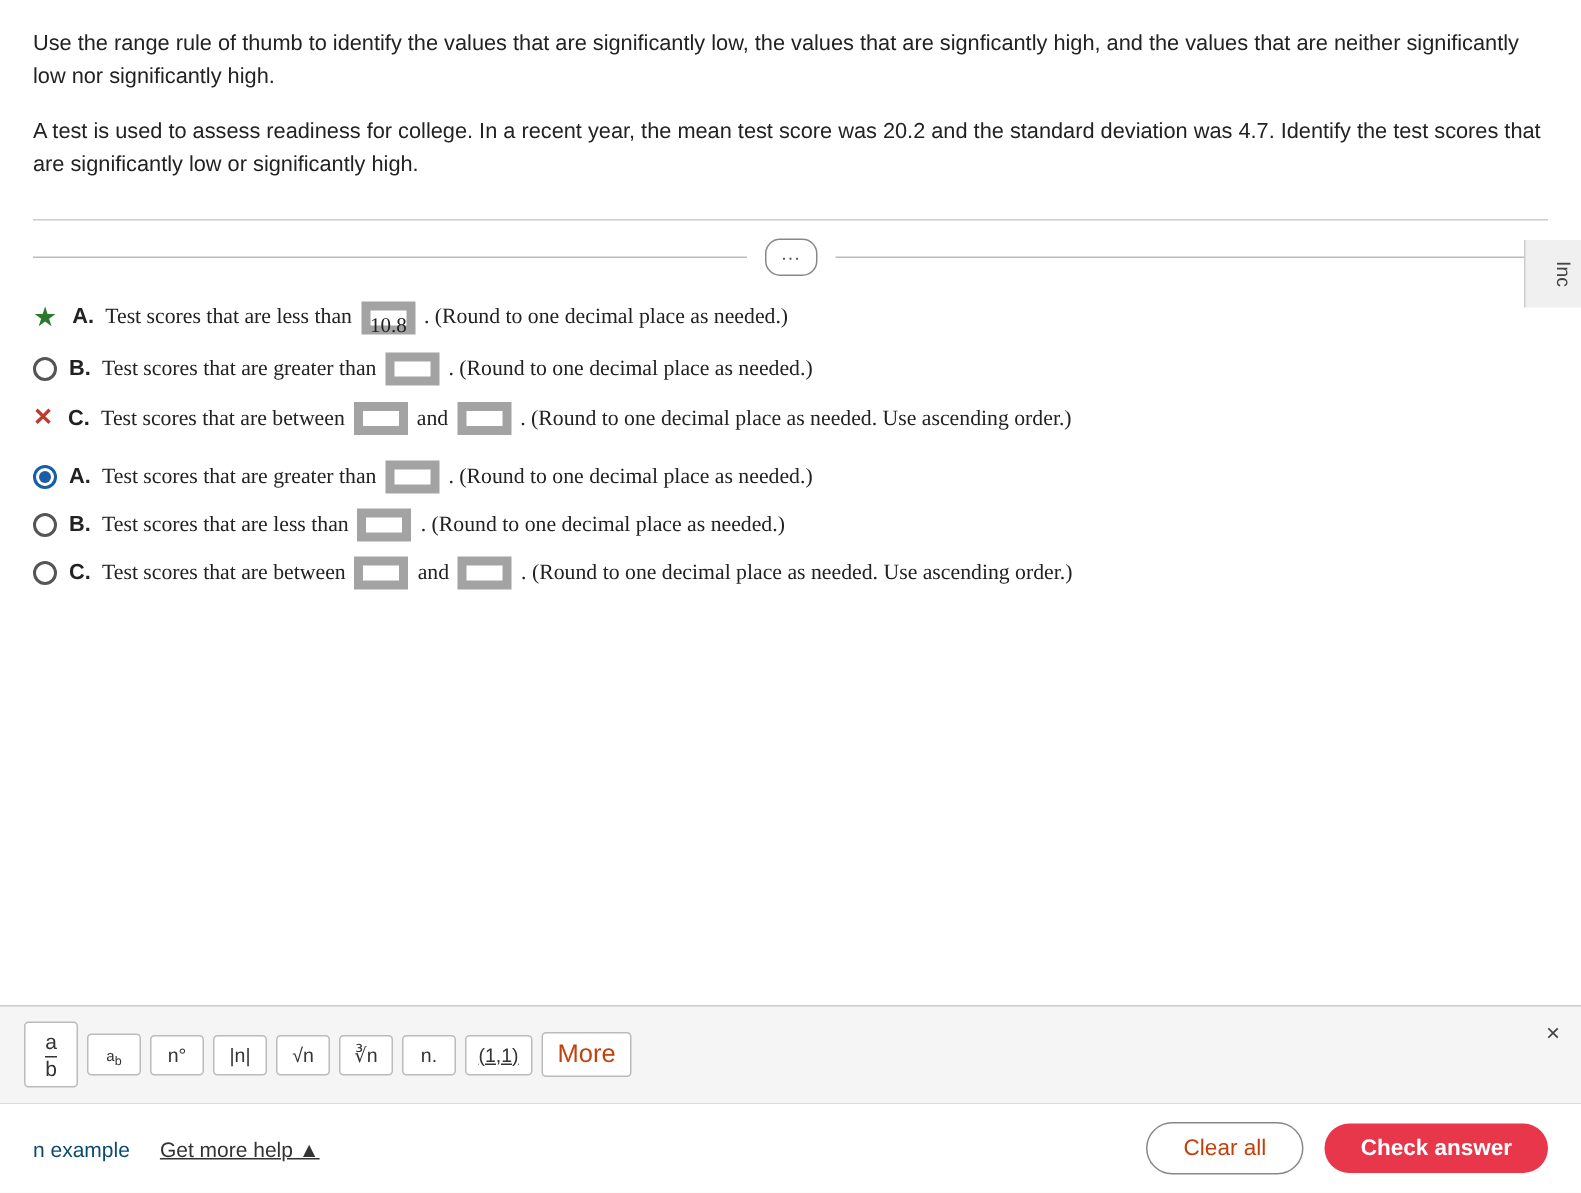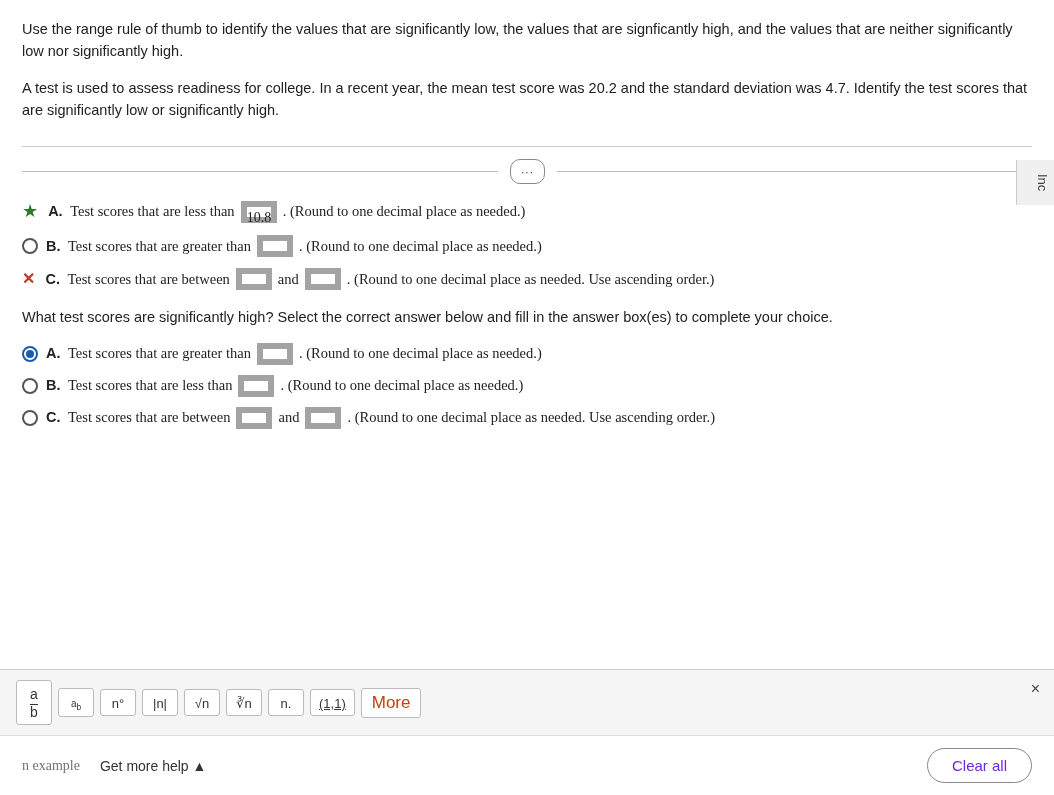--- a/index.html
+++ b/index.html
@@ -212,41 +212,41 @@
       gap: 14px;
       align-items: center;
     }
     .clear-all-btn {
       border: 1px solid #888;
       border-radius: 20px;
       padding: 8px 24px;
       background: #fff;
       font-size: 15px;
       cursor: pointer;
-      color: #6d28d9;
+      color: #c2410c;
     }
     .check-answer-btn {
       border: none;
       border-radius: 20px;
       padding: 8px 24px;
       background: #e8374a;
       color: #fff;
       font-size: 15px;
       cursor: pointer;
       font-weight: bold;
     }
     .get-more-help {
       font-size: 14px;
       color: #333;
       cursor: pointer;
+      text-decoration: underline;
     }
     .n-example {
       font-size: 14px;
-      color: #737373;
-      font-family: Liberation Serif, serif;
+      color: #0c4a6e;
     }
   </style>
 </head>
 <body>
 
 <div class="main-container">
 
   <div class="right-panel-indicator">
     <span>Inc</span>
   </div>
@@ -305,23 +305,20 @@
             <span class="answer-box"></span>
             <span>and</span>
             <span class="answer-box"></span>
             <span>. (Round to one decimal place as needed. Use ascending order.)</span>
           </span>
         </div>
       </div>
     </div>
 
     <div class="question-section">
-      <div class="section-label">
-        <span>What test scores are significantly high? Select the correct answer below and fill in the answer box(es) to complete your choice.</span>
-      </div>
       <div class="options-group">
 
         <div class="option-row">
           <span class="radio-wrap">
             <span class="radio-btn selected"></span>
           </span>
           <span class="option-letter">A.</span>
           <span class="option-text">
             <span>Test scores that are greater than</span>
             <span class="answer-box"></span>
@@ -394,15 +391,16 @@
     </span>
   </div>
 
   <div class="bottom-bar">
     <div class="bottom-left">
       <span class="n-example">n example</span>
       <span class="get-more-help">Get more help ▲</span>
     </div>
     <div class="bottom-right">
       <button class="clear-all-btn">Clear all</button>
+      <button class="check-answer-btn">Check answer</button>
     </div>
   </div>
 </div>
 
 </body></html>

